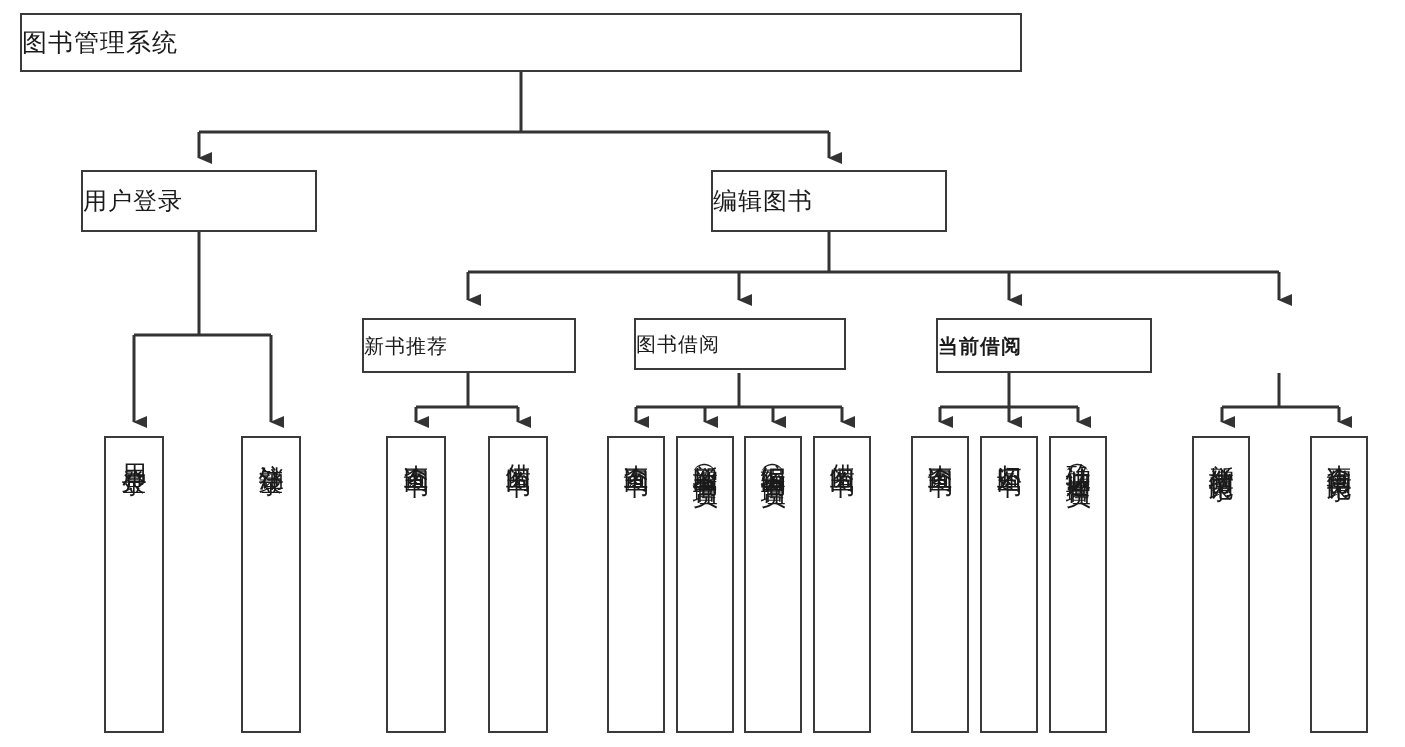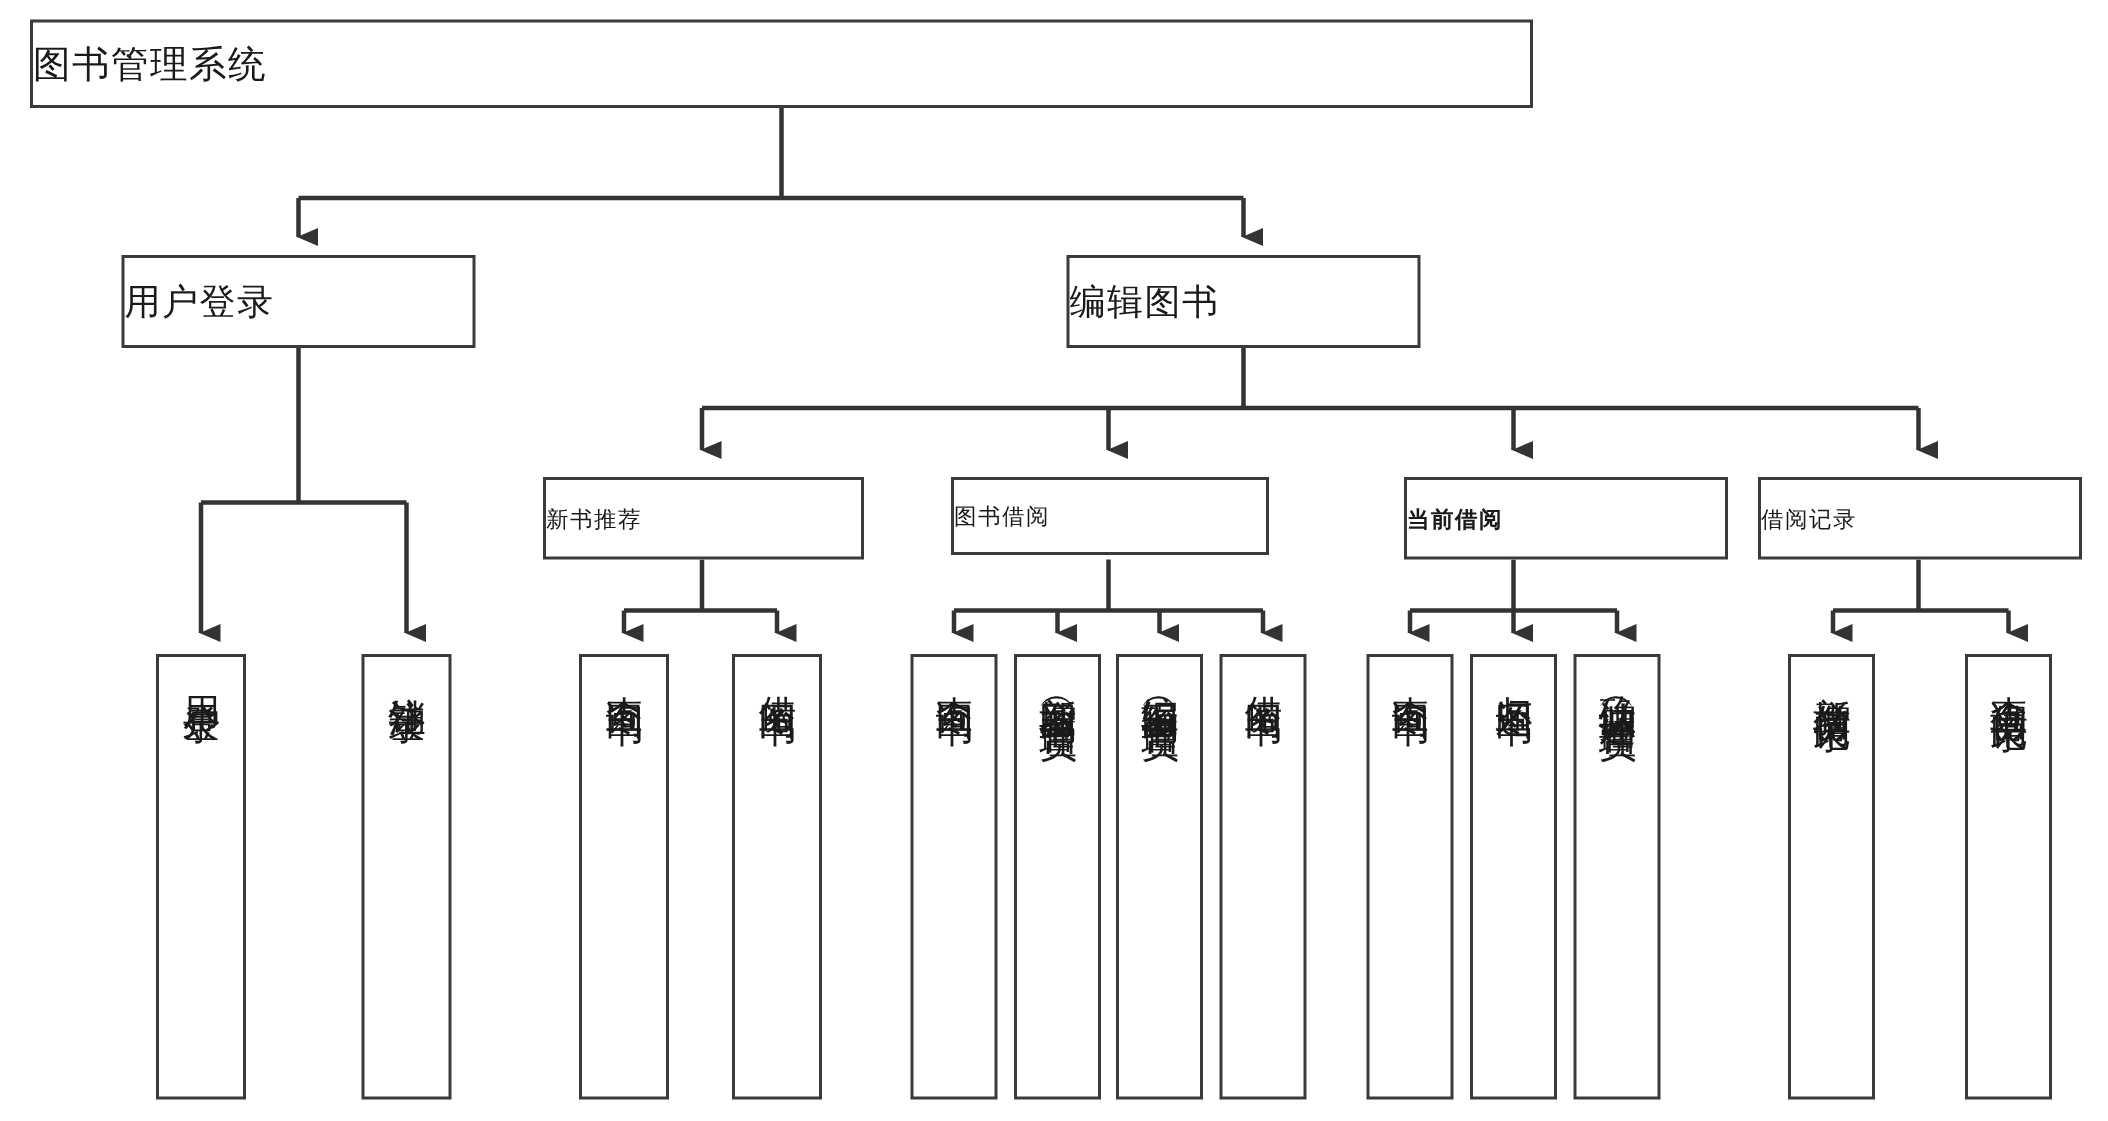--- a/index.html
+++ b/index.html
@@ -36,21 +36,21 @@
     color: #1a1a1a;
   }
   .node .label {
     font-size: 24px;
     letter-spacing: 1px;
     line-height: 1.2;
     white-space: nowrap;
   }
   .node.root .label { font-size: 25px; }
   .node.lvl2 .label { font-size: 24px; }
-  .node.lvl3 .label { font-size: 15px; }
+  .node.lvl3 .label { font-size: 20px; }
   .node.leaf {
     align-items: flex-start;
     justify-content: center;
     padding-top: 6px;
   }
   .node.leaf .label {
     writing-mode: vertical-rl;
     text-orientation: upright;
     font-size: 25px;
     line-height: 1.18;
@@ -136,23 +136,20 @@
 
   <div class="node lvl3" style="left:362px; top:318px; width:214px; height:55px;">
     <span class="label">新书推荐</span>
   </div>
   <div class="node lvl3" style="left:634px; top:318px; width:212px; height:52px;">
     <span class="label">图书借阅</span>
   </div>
   <div class="node lvl3" style="left:936px; top:318px; width:216px; height:55px;font-weight:bold;">
     <span class="label">当前借阅</span>
   </div>
-  <div class="node lvl3" style="left:1172px; top:318px; width:216px; height:55px;">
-    <span class="label">借阅记录</span>
-  </div>
 
   <div class="node leaf" style="left:104px; top:436px; width:60px; height:297px;">
     <span class="label">用户登录</span>
   </div>
   <div class="node leaf" style="left:241px; top:436px; width:60px; height:297px;">
     <span class="label">注销登录</span>
   </div>
 
   <div class="node leaf" style="left:386px; top:436px; width:60px; height:297px;">
     <span class="label">查询图书</span>

